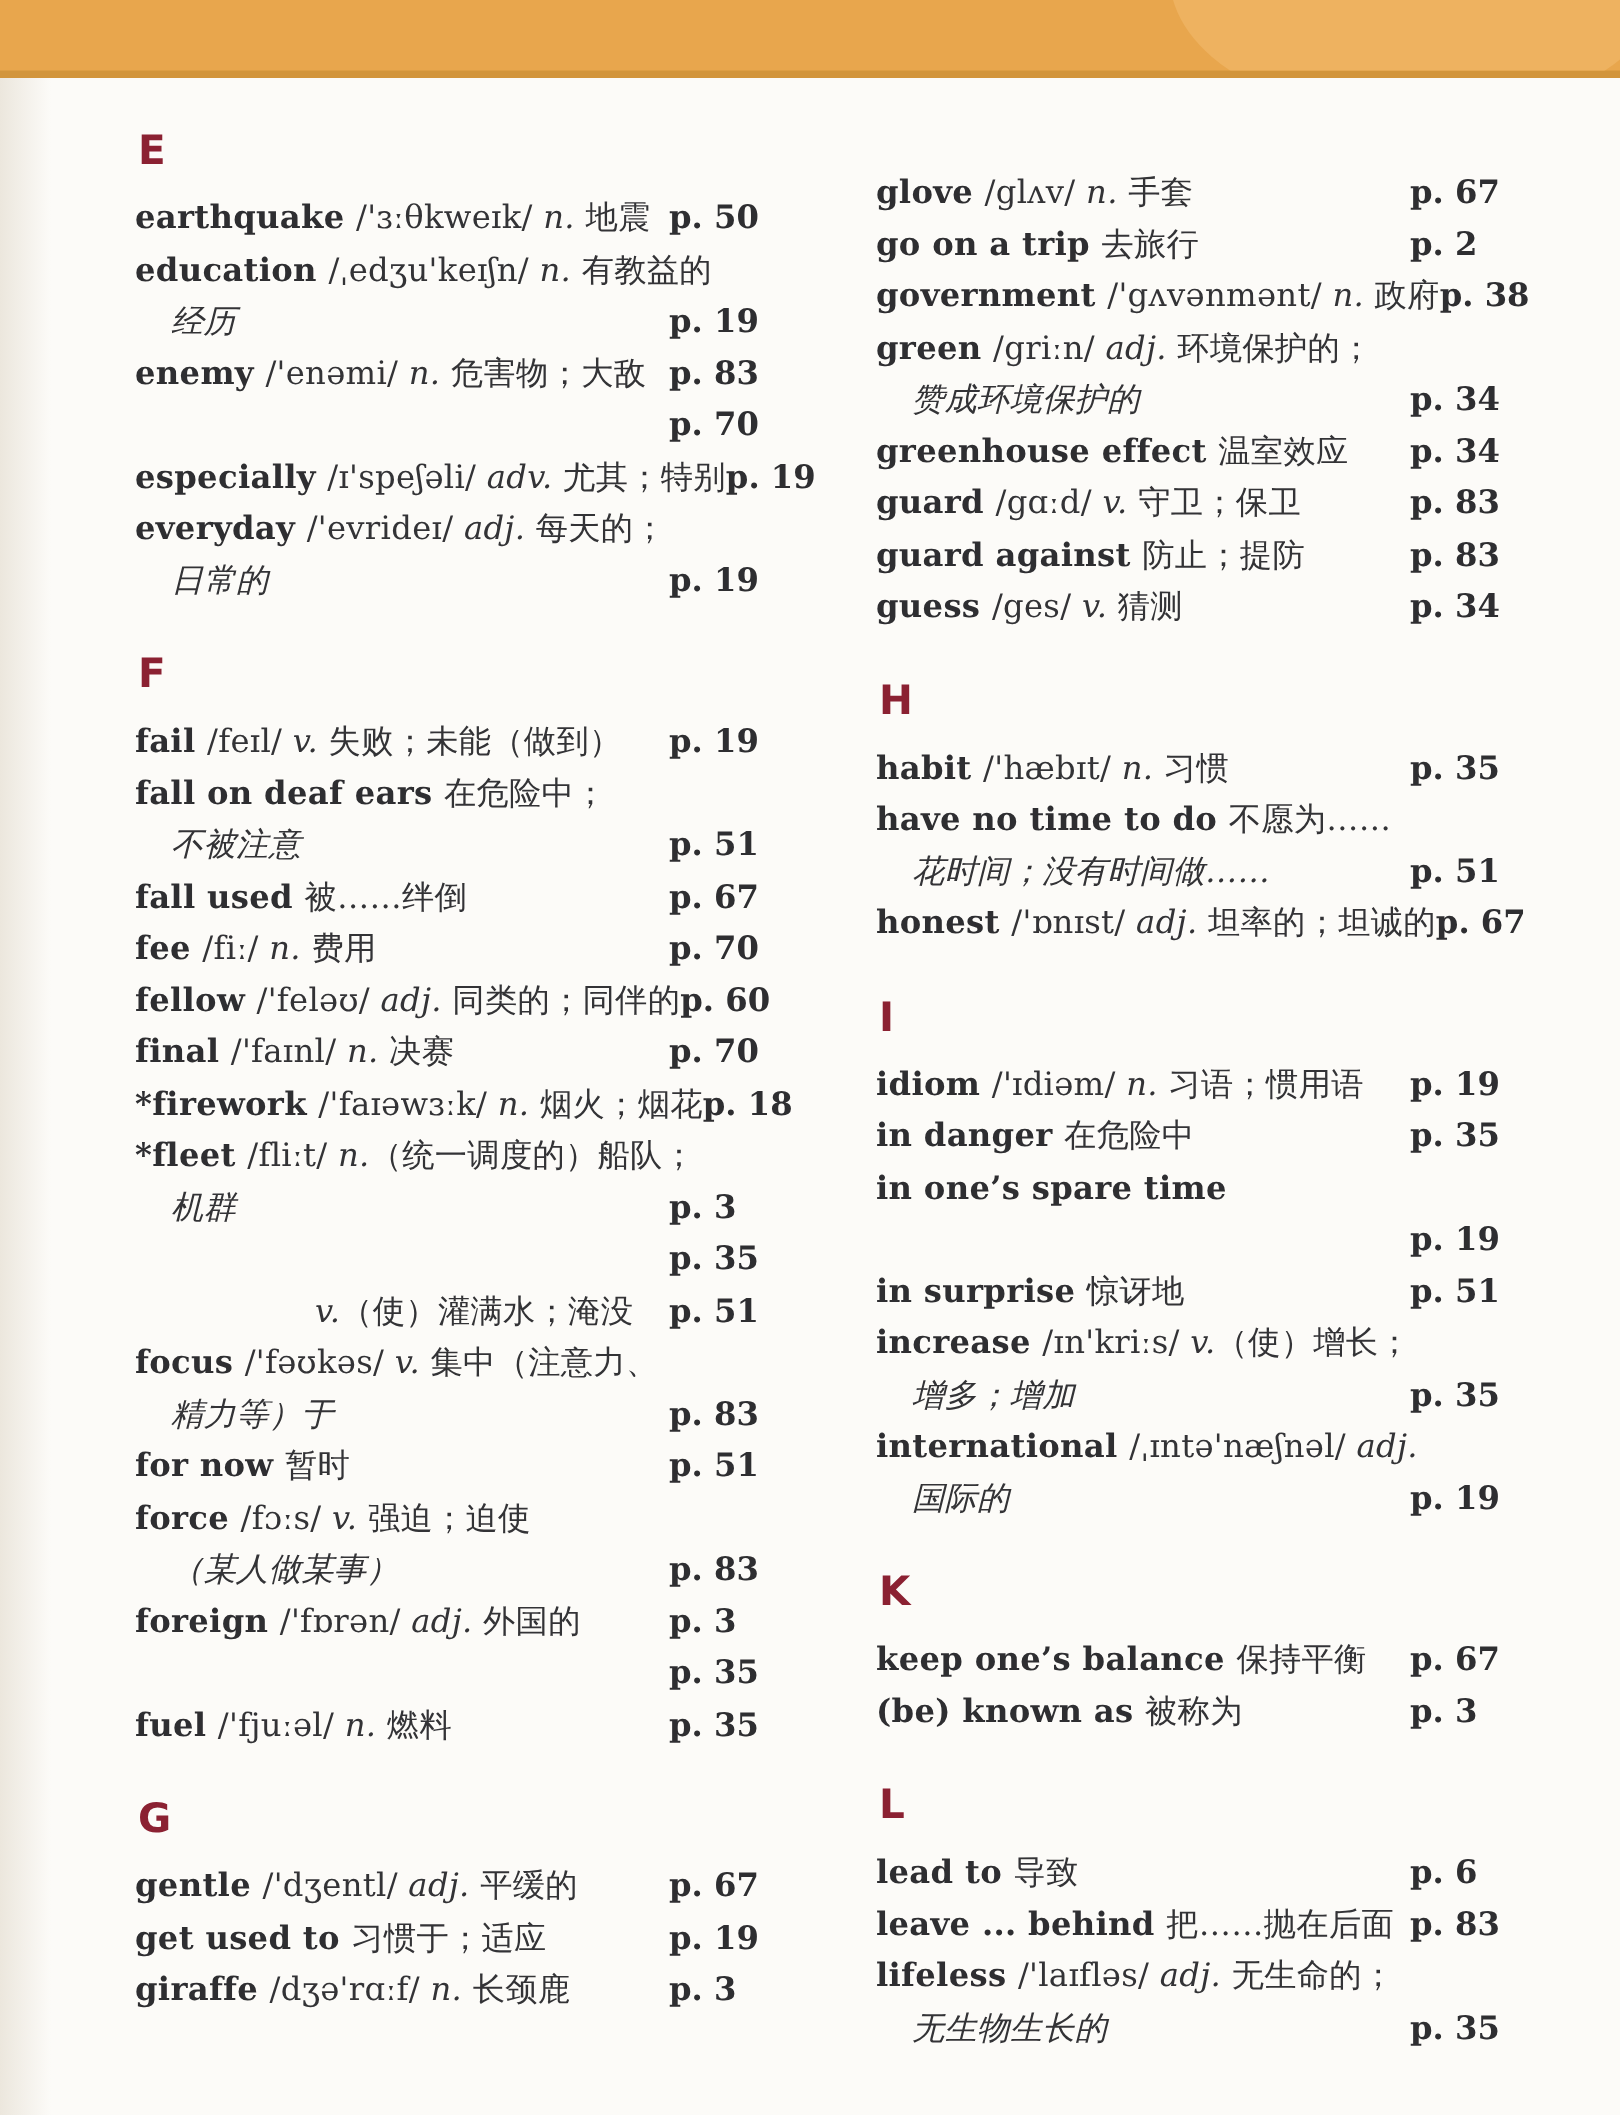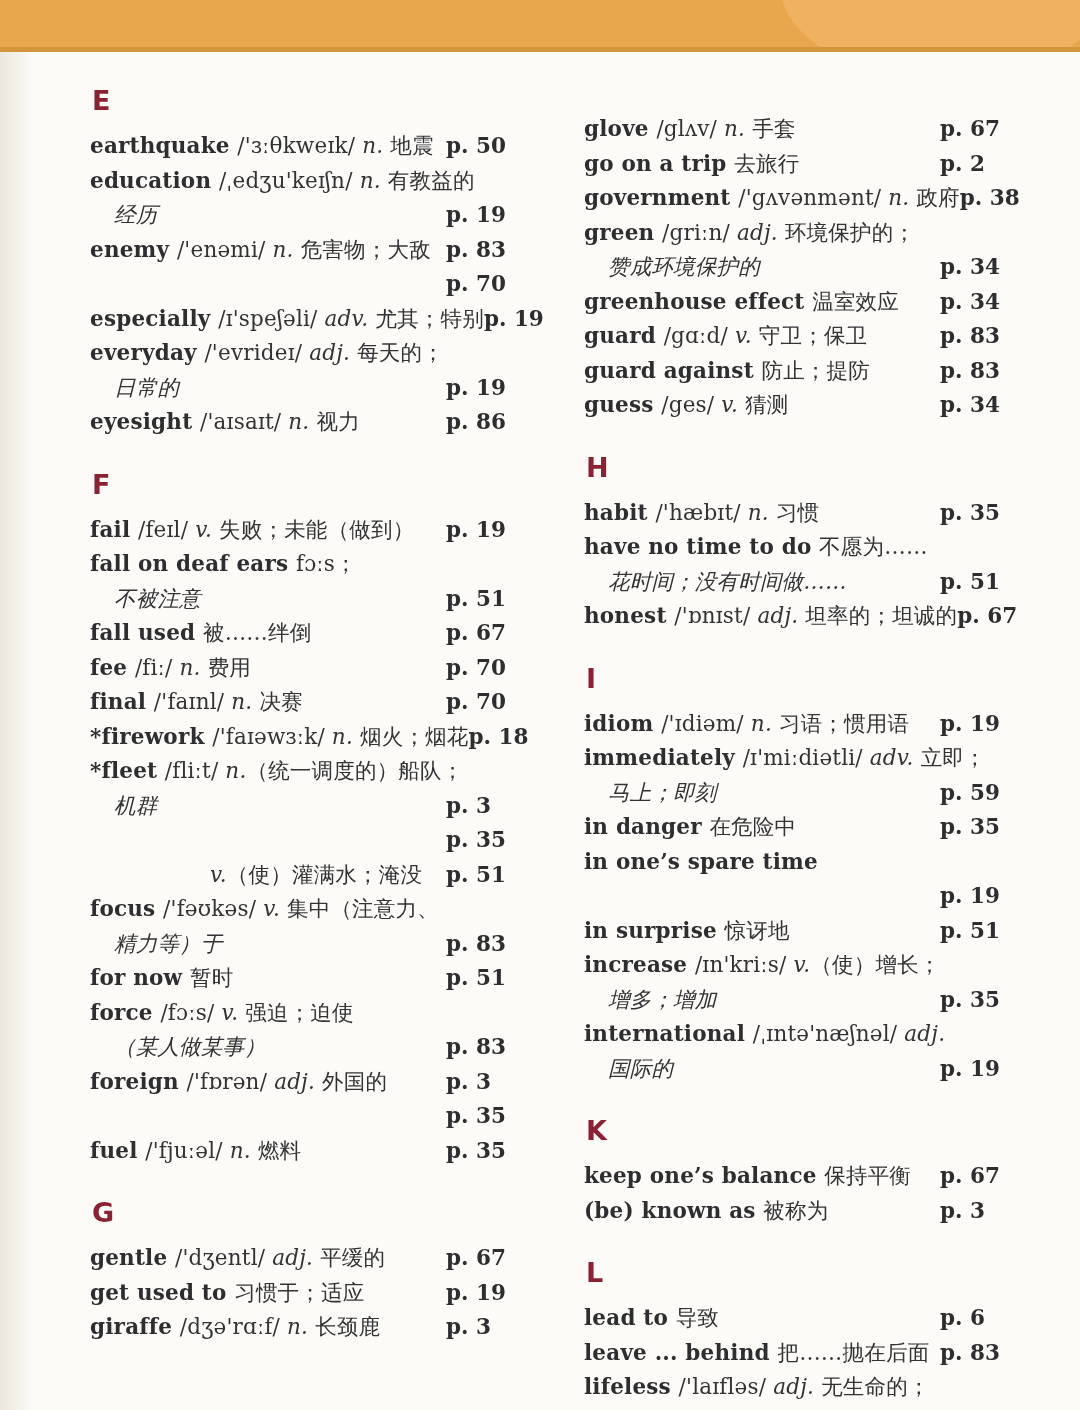--- a/index.html
+++ b/index.html
@@ -133,52 +133,52 @@
       </div>
       <div class="entry">
         <div class="entry-line">
           <span class="entry-text"><span class="seg-b">everyday </span><span class="seg-r">/'evrideɪ/ </span><span class="seg-i">adj.</span><span class="seg-r"> 每天的；</span></span>
         </div>
         <div class="entry-line ind1">
           <span class="entry-text"><span class="seg-r">日常的</span></span>
           <span class="page-num">p. 19</span>
         </div>
       </div>
-      <div class="entry">
-        <div class="entry-line">
-          <span class="entry-text"><span class="seg-b">eyesight </span><span class="seg-r">/'aɪsaɪt/ </span><span class="seg-i">n.</span><span class="seg-r"> 视力</span></span>
-          <span class="page-num">p. 86</span>
-        </div>
-      </div>
       <div class="section-letter">F</div>
       <div class="entry">
         <div class="entry-line">
           <span class="entry-text"><span class="seg-b">fail </span><span class="seg-r">/feɪl/ </span><span class="seg-i">v.</span><span class="seg-r"> 失败；未能（做到）</span></span>
           <span class="page-num">p. 19</span>
         </div>
       </div>
       <div class="entry">
         <div class="entry-line">
-          <span class="entry-text"><span class="seg-b">fall on deaf ears </span><span class="seg-r">fɔːs；</span></span>
+          <span class="entry-text"><span class="seg-b">fall on deaf ears </span><span class="seg-r">在危险中；</span></span>
         </div>
         <div class="entry-line ind1">
           <span class="entry-text"><span class="seg-r">不被注意</span></span>
           <span class="page-num">p. 51</span>
         </div>
       </div>
       <div class="entry">
         <div class="entry-line">
           <span class="entry-text"><span class="seg-b">fall used </span><span class="seg-r">被……绊倒</span></span>
           <span class="page-num">p. 67</span>
         </div>
       </div>
       <div class="entry">
         <div class="entry-line">
           <span class="entry-text"><span class="seg-b">fee </span><span class="seg-r">/fiː/ </span><span class="seg-i">n.</span><span class="seg-r"> 费用</span></span>
           <span class="page-num">p. 70</span>
+        </div>
+      </div>
+      <div class="entry">
+        <div class="entry-line">
+          <span class="entry-text"><span class="seg-b">fellow </span><span class="seg-r">/'feləʊ/ </span><span class="seg-i">adj.</span><span class="seg-r"> 同类的；同伴的</span></span>
+          <span class="page-num">p. 60</span>
         </div>
       </div>
       <div class="entry">
         <div class="entry-line">
           <span class="entry-text"><span class="seg-b">final </span><span class="seg-r">/'faɪnl/ </span><span class="seg-i">n.</span><span class="seg-r"> 决赛</span></span>
           <span class="page-num">p. 70</span>
         </div>
       </div>
       <div class="entry">
         <div class="entry-line">
@@ -337,29 +337,20 @@
         <div class="entry-line">
           <span class="entry-text"><span class="seg-b">honest </span><span class="seg-r">/'ɒnɪst/ </span><span class="seg-i">adj.</span><span class="seg-r"> 坦率的；坦诚的</span></span>
           <span class="page-num">p. 67</span>
         </div>
       </div>
       <div class="section-letter">I</div>
       <div class="entry">
         <div class="entry-line">
           <span class="entry-text"><span class="seg-b">idiom </span><span class="seg-r">/'ɪdiəm/ </span><span class="seg-i">n.</span><span class="seg-r"> 习语；惯用语</span></span>
           <span class="page-num">p. 19</span>
-        </div>
-      </div>
-      <div class="entry">
-        <div class="entry-line">
-          <span class="entry-text"><span class="seg-b">immediately </span><span class="seg-r">/ɪ'miːdiətli/ </span><span class="seg-i">adv.</span><span class="seg-r"> 立即；</span></span>
-        </div>
-        <div class="entry-line ind1">
-          <span class="entry-text"><span class="seg-r">马上；即刻</span></span>
-          <span class="page-num">p. 59</span>
         </div>
       </div>
       <div class="entry">
         <div class="entry-line">
           <span class="entry-text"><span class="seg-b">in danger </span><span class="seg-r">在危险中</span></span>
           <span class="page-num">p. 35</span>
         </div>
       </div>
       <div class="entry">
         <div class="entry-line">

